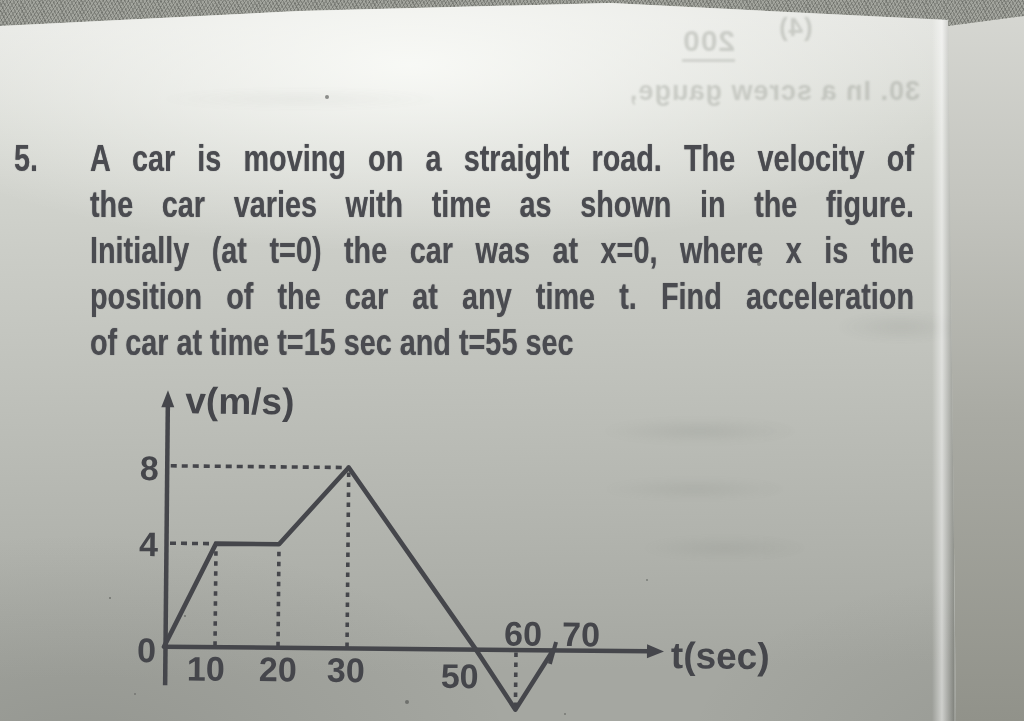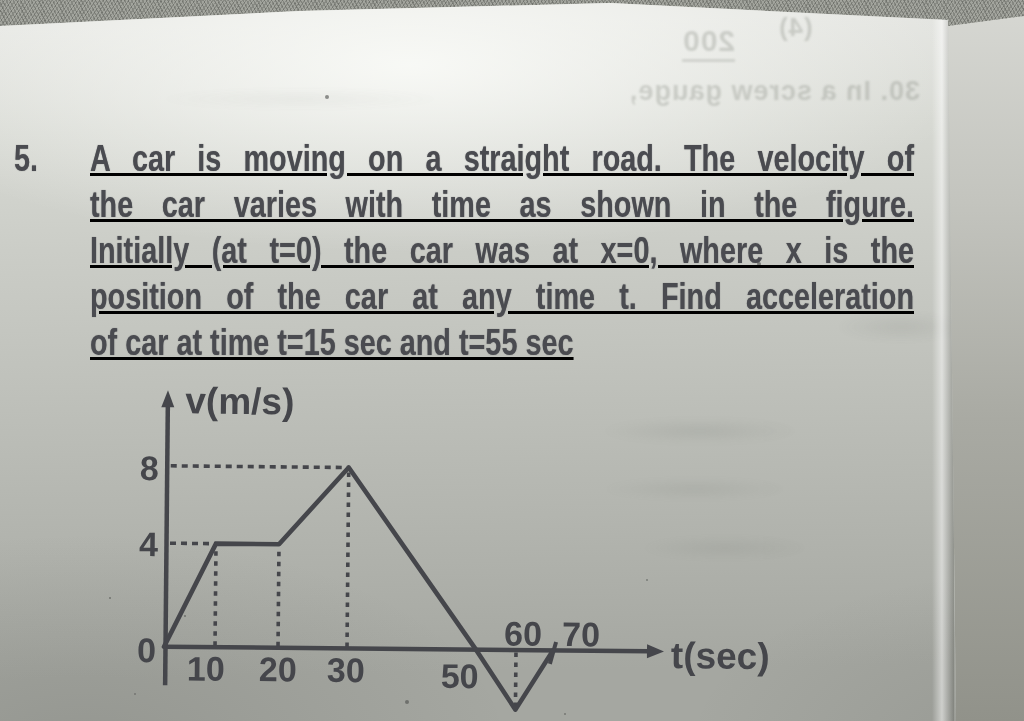--- a/index.html
+++ b/index.html
@@ -32,21 +32,21 @@
   .crease{
     position:absolute;left:932px;top:18px;width:22px;height:703px;
     background:linear-gradient(90deg, rgba(255,255,255,0) 0%, rgba(255,255,255,.5) 45%, rgba(70,72,66,.30) 100%);
   }
   
   .qnum,.qline{
     font-weight:bold;color:#4a4b50;font-size:36px;line-height:46px;
     text-shadow:0 0 1.2px rgba(74,75,80,.65);
   }
   .qnum{position:absolute;left:14px;top:136px;transform:scaleX(.8);transform-origin:0 0;}
-  .question{position:absolute;left:90px;top:136px;width:840px;text-decoration:underline;}
+  .question{position:absolute;left:90px;top:136px;width:840px;}
   .qline{
     width:1030px;transform:scaleX(.8);transform-origin:0 0;
     text-align:justify;text-align-last:justify;white-space:normal;
   }
   .qline.qlast{text-align:left;text-align-last:left;}
   
   svg.figure{position:absolute;left:0;top:0;filter:blur(.3px);}
   
   .ghost{
     position:absolute;font-weight:bold;color:#81857c;opacity:.30;

